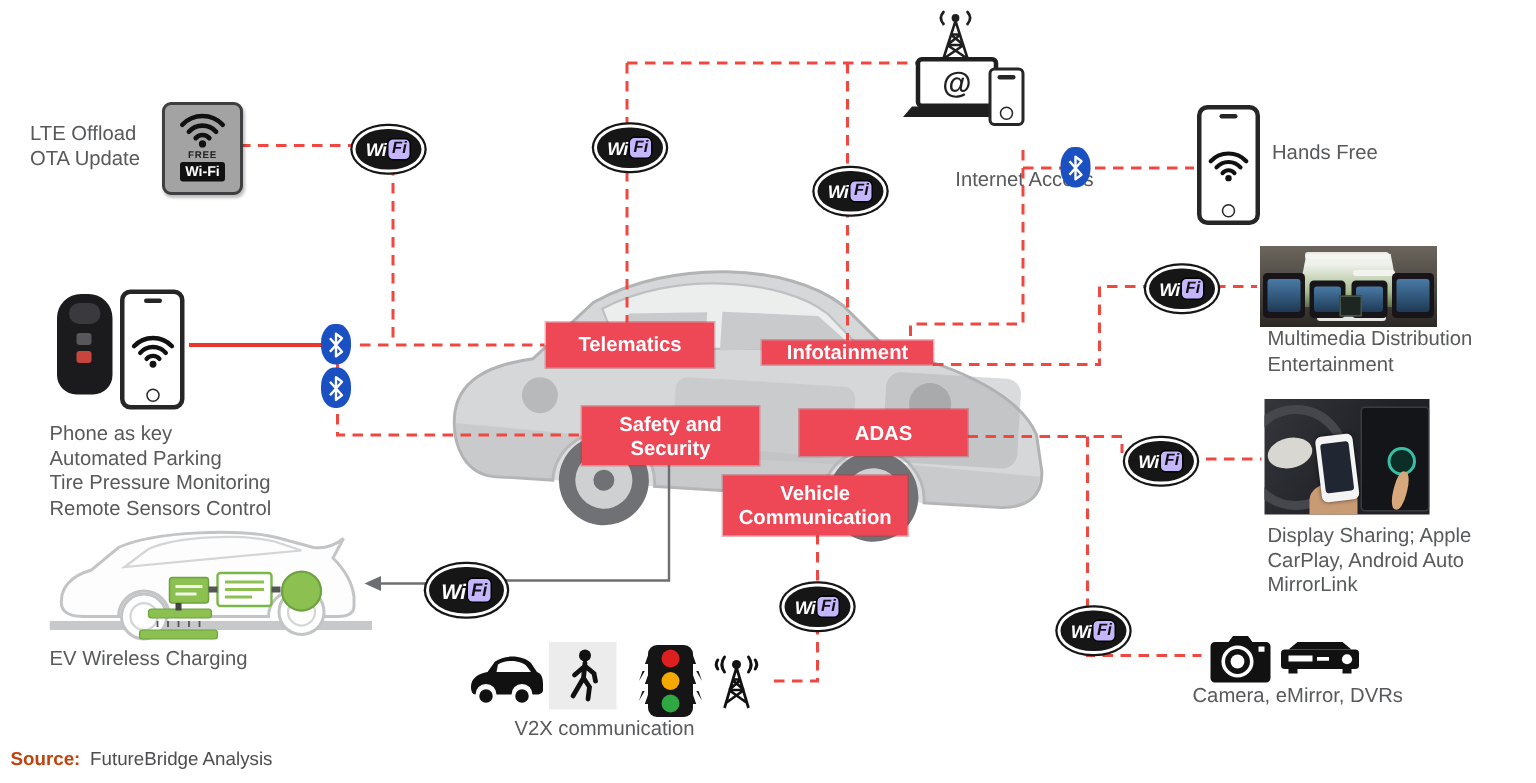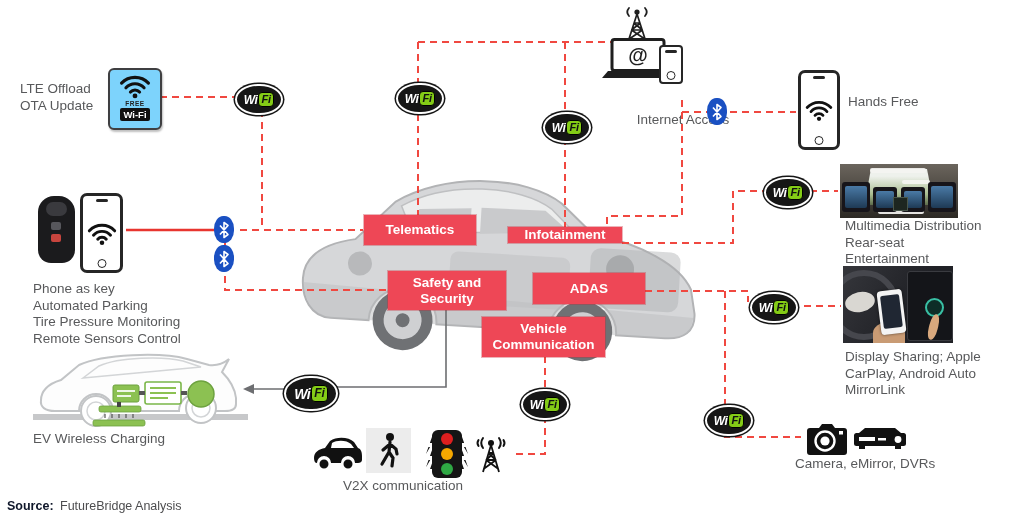--- a/index.html
+++ b/index.html
@@ -5,44 +5,44 @@
   html,body{margin:0;padding:0;background:#fff;}
   #stage{position:relative;width:1024px;height:522px;background:#fff;overflow:hidden;
          font-family:"Liberation Sans",sans-serif;color:#58595b;}
   .abs{position:absolute;}
   svg{display:block;}
 
   
   .lbl{font-size:13.5px;line-height:16.5px;color:#58595b;white-space:nowrap;}
   .lbl.center{text-align:center;}
   .src{font-size:12.5px;color:#4d4d4f;}
-  .src b{color:#0f172a;}
+  .src b{color:#c2410c;}
 
   
   .dom{position:absolute;background:#ee4756;color:#fff;font-weight:bold;font-size:13.5px;
        line-height:16px;display:flex;flex-direction:column;align-items:center;justify-content:center;
        text-align:center;z-index:6;box-shadow:0 0 0 1px rgba(200,40,55,.35);}
 
   
   .wifi{position:absolute;width:44px;height:27px;background:#161616;border:2px solid #fff;
         box-shadow:0 0 0 1.5px #161616;border-radius:48%/50%;display:flex;align-items:center;
         justify-content:center;gap:1px;z-index:7;}
   .wifi .wi{color:#fff;font-weight:bold;font-style:italic;font-size:12px;letter-spacing:-.5px;}
-  .wifi .fi{background:#84cc16;color:#111;font-weight:bold;font-style:italic;font-size:11px;
+  .wifi .fi{background:#c4b5fd;color:#111;font-weight:bold;font-style:italic;font-size:11px;
             line-height:13px;border-radius:4px;padding:0 2px;border:1px solid #000;}
   .wifi.big{width:50px;height:31px;}
   .wifi.big .wi{font-size:14px;}
   .wifi.big .fi{font-size:12px;line-height:15px;}
 
   
   .bt{position:absolute;width:20px;height:27px;background:#1a50c2;border-radius:46%;
       display:flex;align-items:center;justify-content:center;z-index:7;}
 
   
-  .fw{position:absolute;left:108px;top:68px;width:50px;height:58px;background:#7dd3fc;
+  .fw{position:absolute;left:108px;top:68px;width:50px;height:58px;background:#a3a3a3;
       border:2.5px solid #3f3f41;border-radius:6px;box-shadow:1px 2px 2px rgba(0,0,0,.25);
       display:flex;flex-direction:column;align-items:center;z-index:6;}
   .fw .free{font-size:6.5px;font-weight:bold;color:#222;letter-spacing:.5px;margin-top:1px;}
   .fw .tag{background:#111;color:#fff;font-weight:bold;font-size:9.5px;border-radius:2px;
            padding:0 3px;margin-top:1px;line-height:13px;}
 
   
   .phone{position:absolute;background:#fff;border:3px solid #262626;border-radius:7px;
          display:flex;align-items:center;justify-content:center;z-index:6;}
   .phone:before{content:"";position:absolute;top:3px;left:50%;transform:translateX(-50%);
@@ -274,21 +274,20 @@
     <div class="mm-hr" style="left:61px;top:23px;width:24px;height:25px;">
         <div class="mm-scr"></div>
       </div>
     <div class="mm-hr" style="left:88px;top:18px;width:28px;height:30px;">
         <div class="mm-scr"></div>
       </div>
     <div class="mm-console"></div>
   </div>
   <div class="abs lbl" style="left:845px;top:218px;">
     <div>Multimedia Distribution</div>
-    <div>Rear-seat</div>
     <div>Entertainment</div>
   </div>
 
   <div class="disp-img">
     <div class="wheel-ring"></div>
     <div class="airbag"></div>
     <div class="disp-panel">
       <div class="teal-ic"></div>
     </div>
     <div class="hand1"></div>

